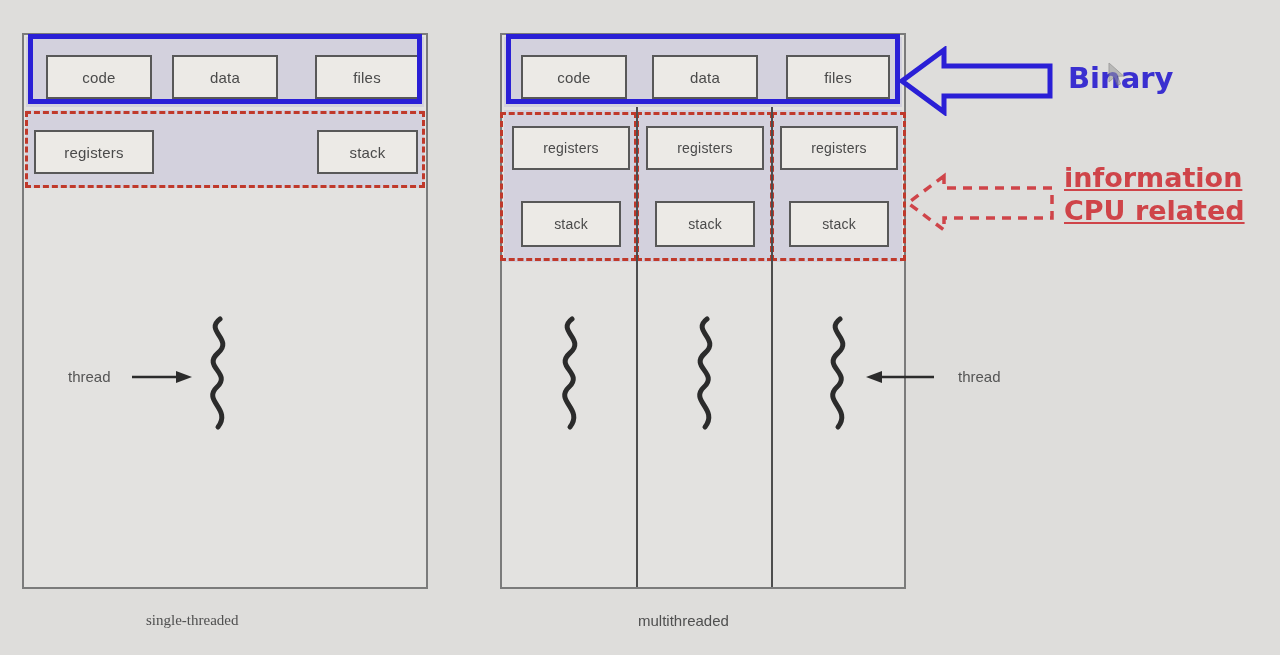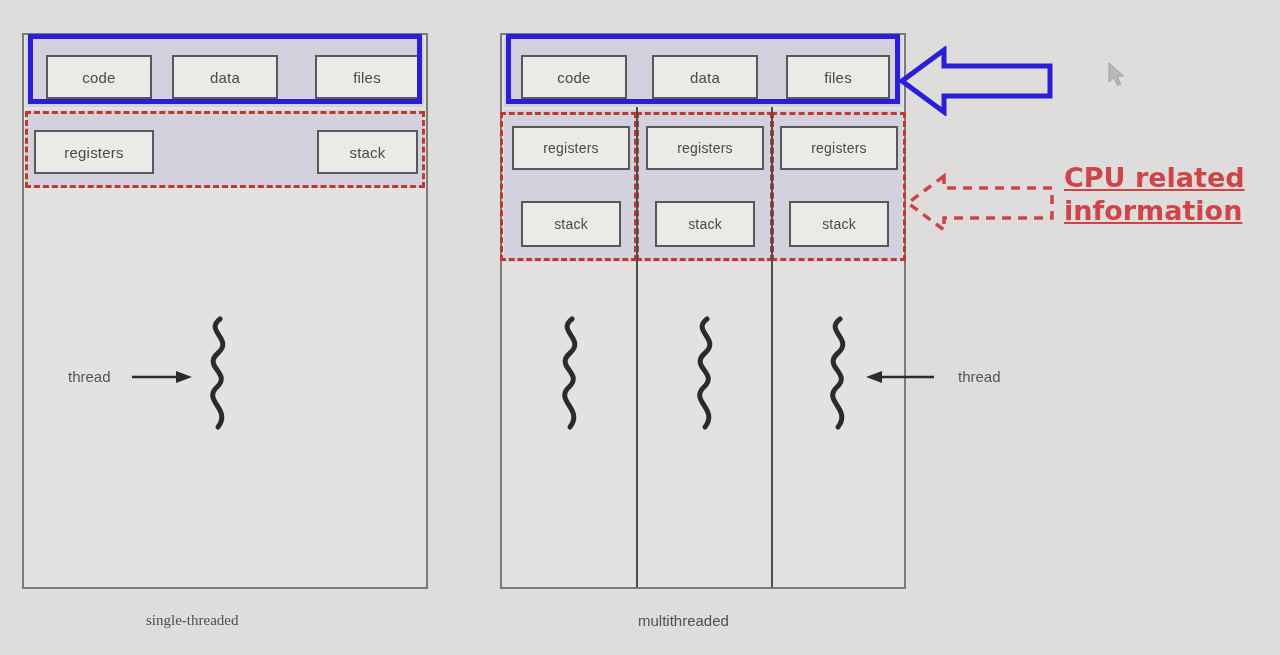--- a/index.html
+++ b/index.html
@@ -214,29 +214,30 @@
   </div>
   <div class="caption-small" style="left:958px; top:368px;">thread</div>
 
   <div class="bottom-caption" style="left:638px; top:612px;">multithreaded</div>
 
   <div class="big-arrow" style="left:898px; top:46px;">
     <svg width="156" height="70" viewBox="0 0 156 70">
       <path d="M46 4 L4 35 L46 66 L46 50 L152 50 L152 20 L46 20 Z" fill="none" stroke="#2a1fd6" stroke-width="5" stroke-linejoin="miter"></path>
     </svg>
   </div>
+  <div class="annot-blue" style="left:1068px; top:61px;">Binary</div>
 
   <div class="big-arrow" style="left:902px; top:172px;">
     <svg width="156" height="62" viewBox="0 0 156 62">
       <path d="M42 4 L6 31 L42 58 L42 46 L150 46 L150 16 L42 16 Z" fill="none" stroke="#cf4449" stroke-width="3.5" stroke-dasharray="9 7" stroke-linejoin="miter"></path>
     </svg>
   </div>
   <div class="annot-red" style="left:1064px; top:162px;">
+    <div>information</div>
     <div>CPU related</div>
-    <div>information</div>
   </div>
 
   <div class="cursor" style="left:1108px; top:62px;">
     <svg width="18" height="26" viewBox="0 0 18 26">
       <path d="M1 1 L1 20 L6 15.5 L9.3 23.5 L12.6 22 L9.4 14.3 L15.6 14 Z" fill="#9a9a9a" stroke="#6f6f6f" stroke-width="1"></path>
     </svg>
   </div>
 
 </div>
 

